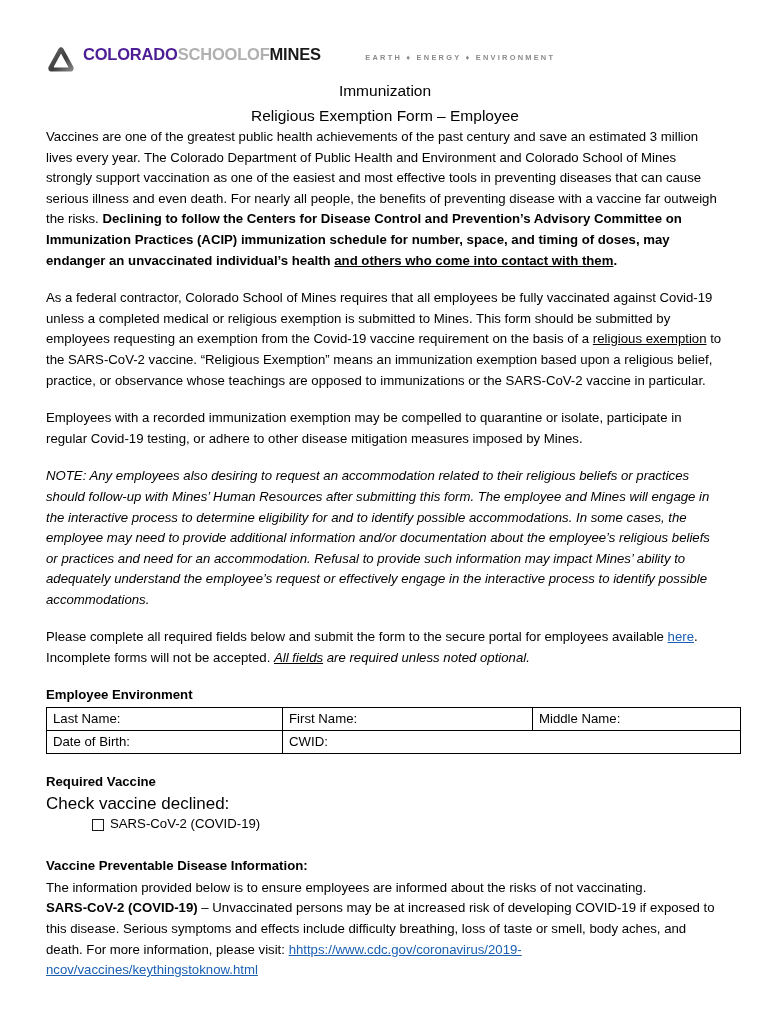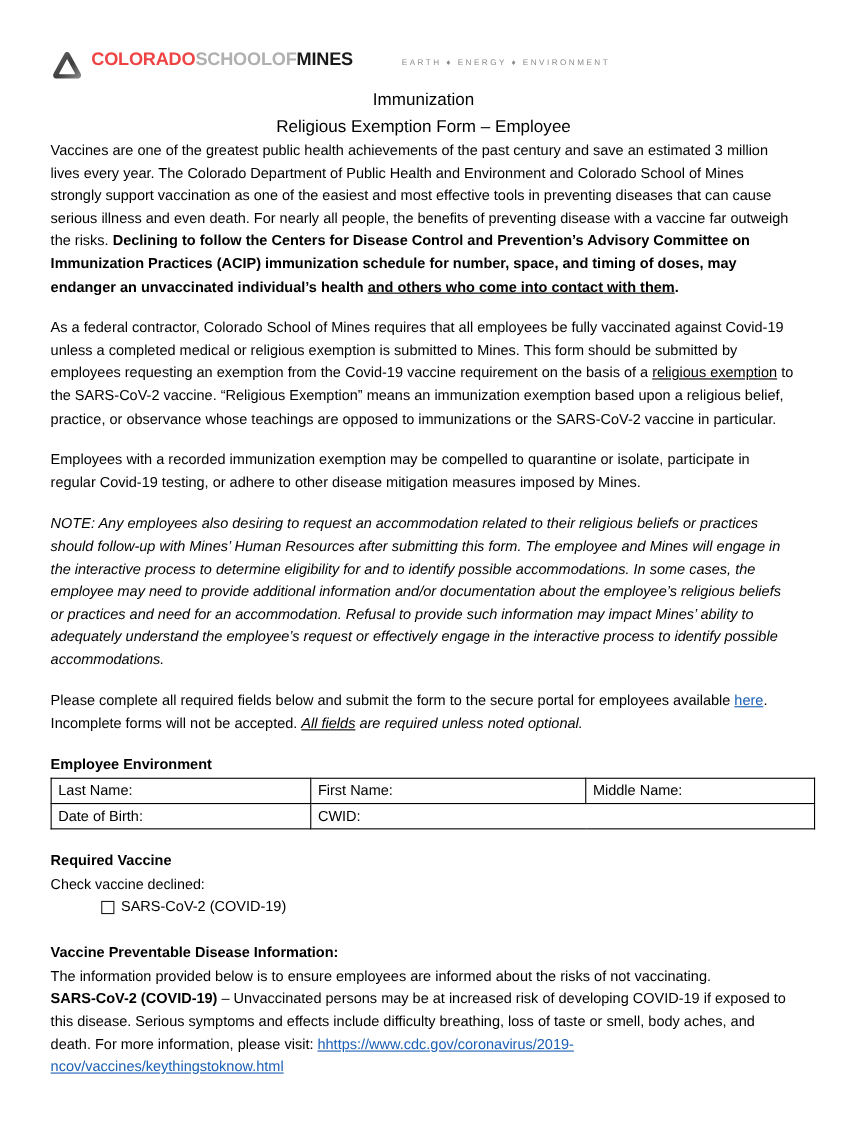--- a/index.html
+++ b/index.html
@@ -48,30 +48,30 @@
     padding-top: 2px;
   }
   .logo-wordmark {
     font-family: "Liberation Sans", sans-serif;
     font-size: 16.5px;
     font-weight: bold;
     letter-spacing: -0.2px;
     line-height: 1;
     white-space: nowrap;
   }
-  .wm-colorado { color: #ef4444; }
+  .wm-colorado { color: #4c1d95; }
   .wm-schoolof { color: #b0b0b0; text-align: right; }
   .wm-mines { color: #1a1a1a; }
   .logo-tagline {
     font-size: 7.4px;
     color: #8a8a8a;
     letter-spacing: 2.25px;
     margin-top: 3px;
     white-space: nowrap;
-    font-weight: normal;
+    font-weight: bold;
     padding-left: 40px;
   }
 
   .title-block {
     position: absolute;
     left: 0;
     top: 34px;
     width: 678px;
     text-align: center;
   }
@@ -130,21 +130,21 @@
     vertical-align: middle;
     color: #000;
   }
   .col-a { width: 229px; }
   .col-b { width: 243px; }
   .col-c { width: 201px; }
 
   
   .block { margin-top: 19px; }
   .plain-line {
-    font-size: 13px;
+    font-size: 17px;
     line-height: 20.6px;
     margin: 0;
   }
   .checkbox-row {
     margin: 0 0 0 46px;
     font-size: 13.2px;
     line-height: 20.6px;
     display: flex;
     align-items: center;
   }

